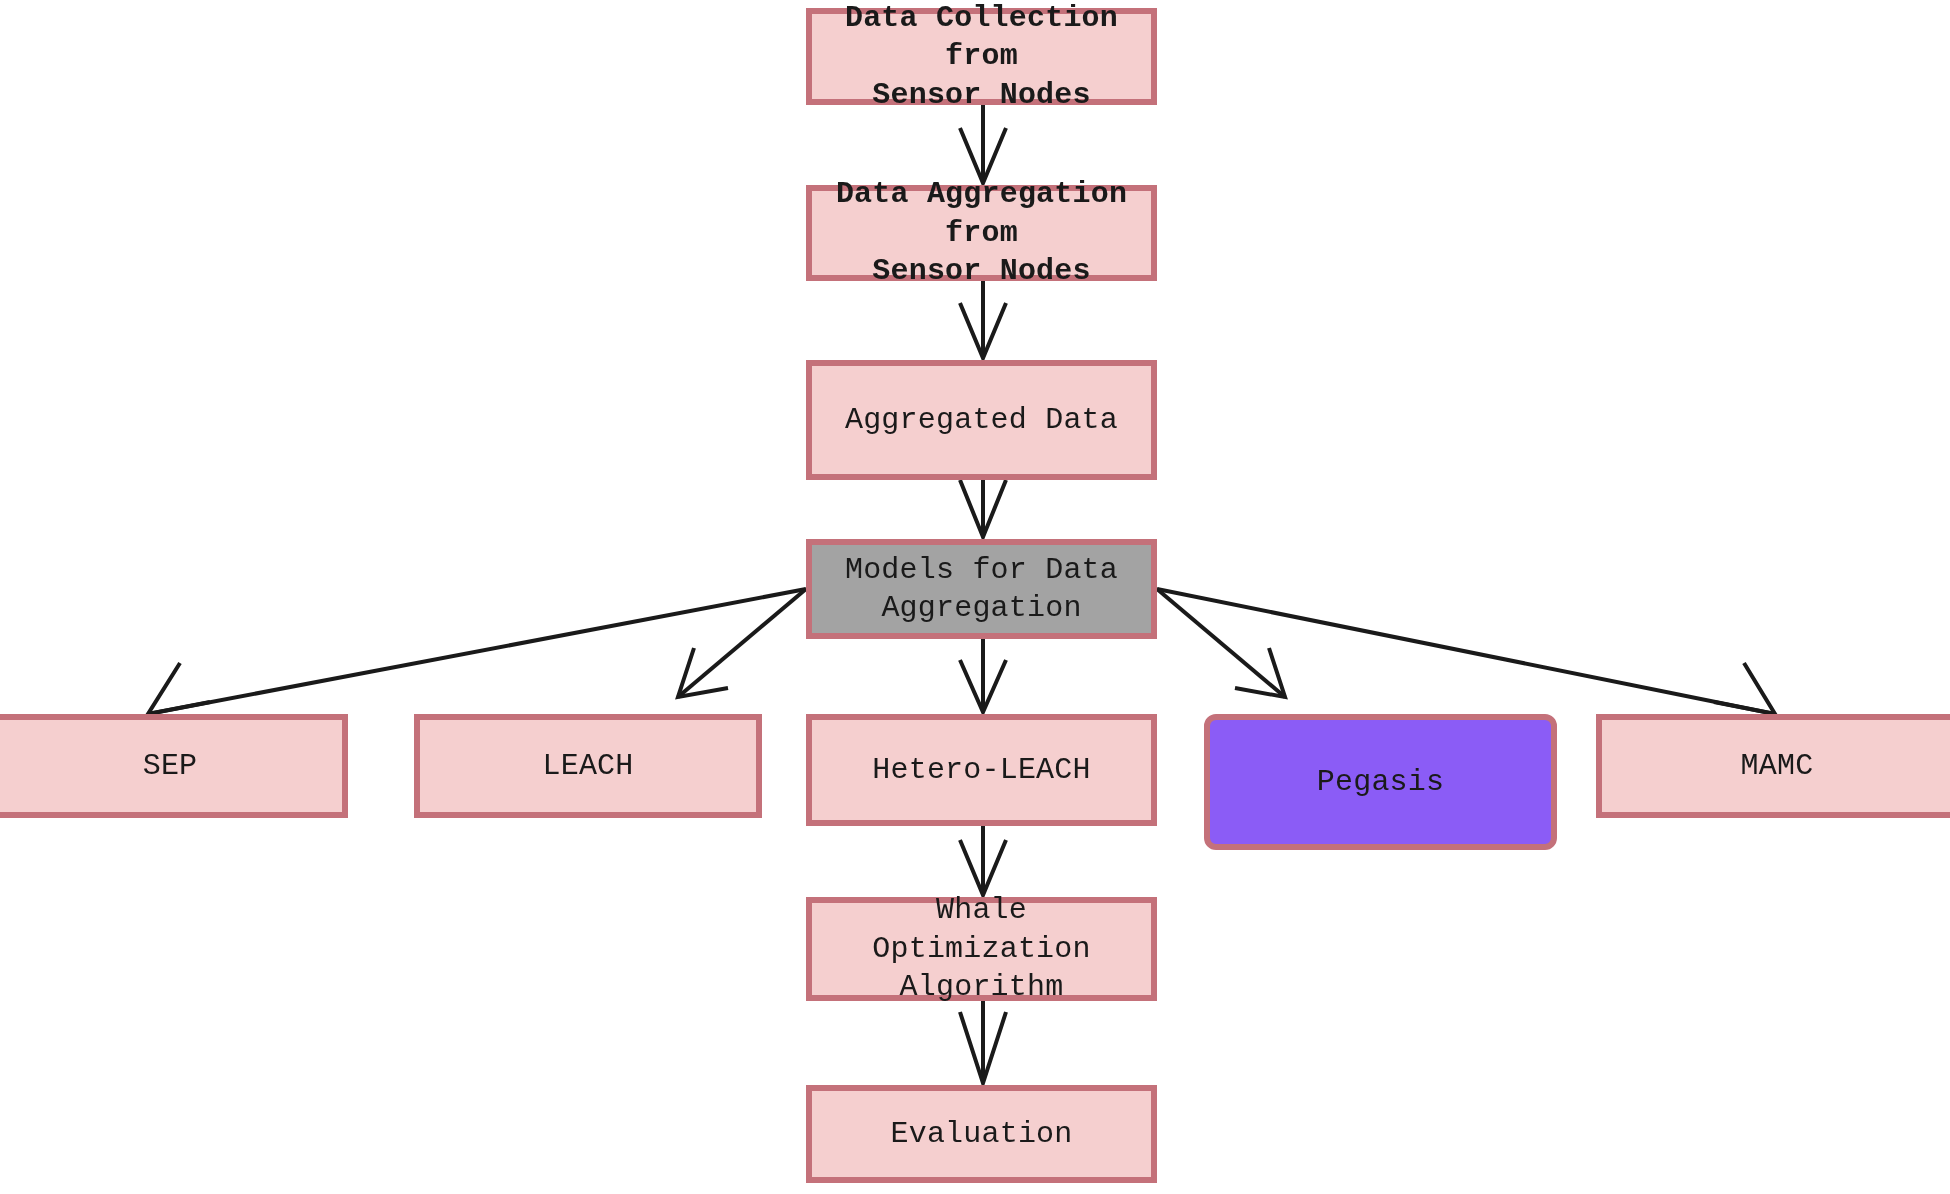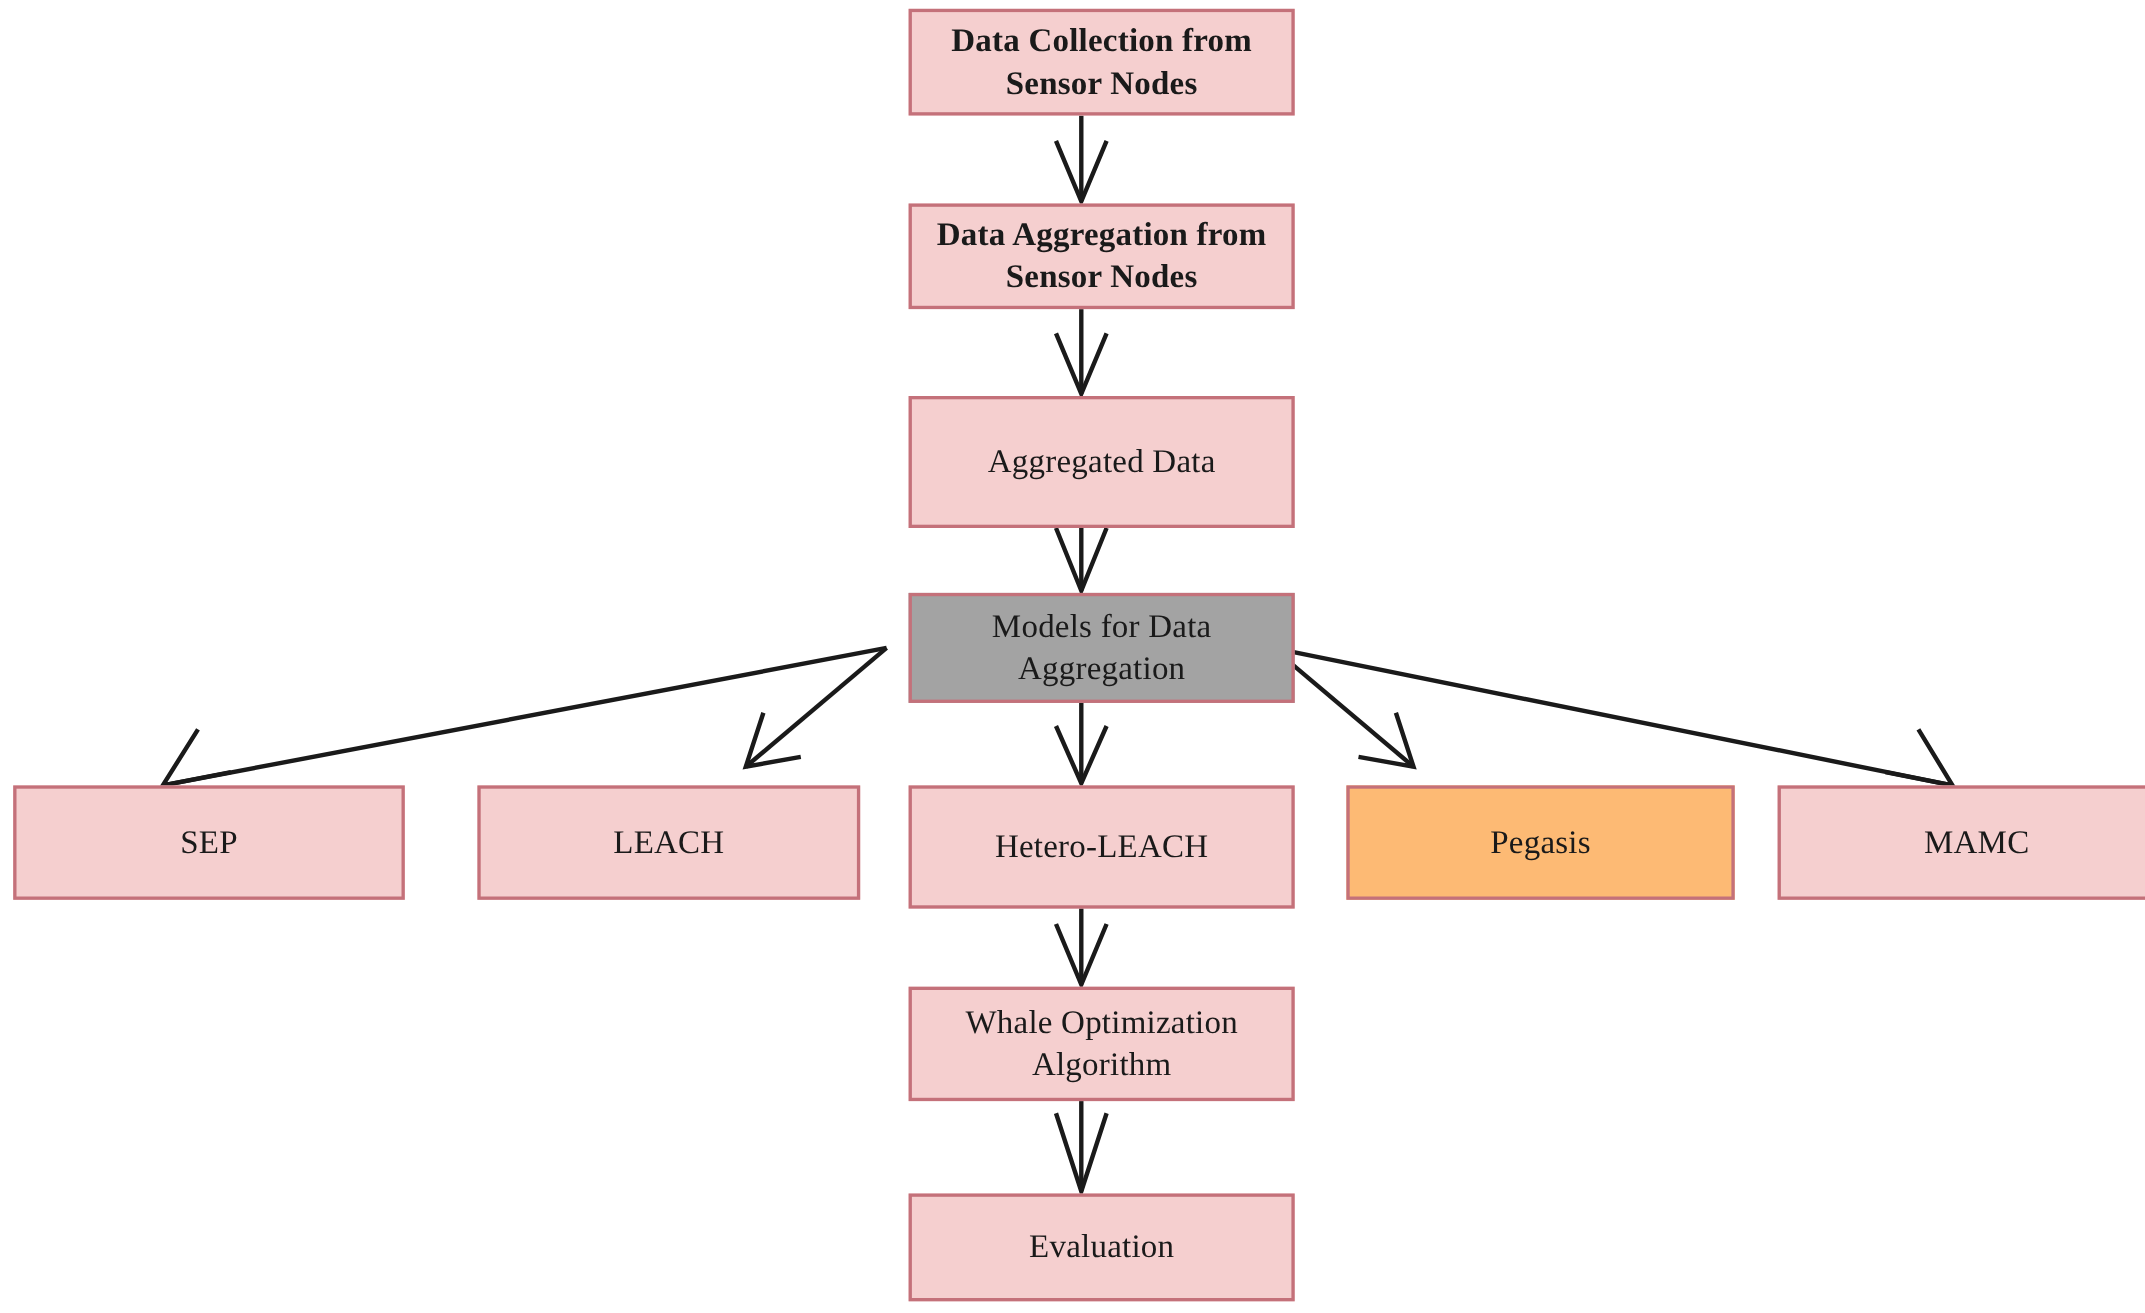--- a/index.html
+++ b/index.html
@@ -12,31 +12,30 @@
     width: 1950px;
     height: 1194px;
     background: #ffffff;
     overflow: hidden;
     font-family: "Liberation Serif", "DejaVu Serif", serif;
   }
   .node {
     position: absolute;
     box-sizing: border-box;
     background: #f5cfcf;
-    border: 3px solid #b91c1c;
+    border: 6px solid #b91c1c;
     display: flex;
     align-items: center;
     justify-content: center;
     text-align: center;
     color: #1a1a1a;
     font-size: 30px;
     line-height: 1.28;
-    font-family: Liberation Serif, serif;
+    font-family: Liberation Mono, monospace;
     letter-spacing: .2px;
-    margin-left: 20px;
   }
   .node .label {
     display: block;
     padding: 0 8px;
     white-space: pre-line;
   }
   .node.bold .label { font-weight: bold; }
 
   svg.edges {
     position: absolute;
@@ -126,21 +125,21 @@
       </div>
       <div class="node" style="left: -8px; top: 714px; width: 356px; height: 104px; background: rgb(245, 207, 207); border-color: rgb(196, 113, 122); color: rgb(26, 26, 26);">
         <span class="label">SEP</span>
       </div>
       <div class="node" style="left: 414px; top: 714px; width: 348px; height: 104px; background: rgb(245, 207, 207); border-color: rgb(196, 113, 122); color: rgb(26, 26, 26); justify-content: center;">
         <span class="label">LEACH</span>
       </div>
       <div class="node" style="left: 806px; top: 714px; width: 351px; height: 112px; background: rgb(245, 207, 207); border-color: rgb(196, 113, 122); color: rgb(26, 26, 26);">
         <span class="label">Hetero-LEACH</span>
       </div>
-      <div class="node" style="left: 1204px; top: 714px; width: 353px; height: 104px; background: #fdba74; border-color: rgb(196, 113, 122); color: rgb(26, 26, 26);">
+      <div class="node" style="left: 1204px; top: 714px; width: 353px; height: 136px; background: #8b5cf6; border-color: rgb(196, 113, 122); color: rgb(26, 26, 26); border-radius: 12px;">
         <span class="label">Pegasis</span>
       </div>
       <div class="node" style="left: 1596px; top: 714px; width: 362px; height: 104px; background: rgb(245, 207, 207); border-color: rgb(196, 113, 122); color: rgb(26, 26, 26);">
         <span class="label">MAMC</span>
       </div>
       <div class="node" style="left: 806px; top: 897px; width: 351px; height: 104px; background: rgb(245, 207, 207); border-color: rgb(196, 113, 122); color: rgb(26, 26, 26);">
         <span class="label">Whale Optimization
 Algorithm</span>
       </div>
       <div class="node" style="left: 806px; top: 1085px; width: 351px; height: 98px; background: rgb(245, 207, 207); border-color: rgb(196, 113, 122); color: rgb(26, 26, 26);">

